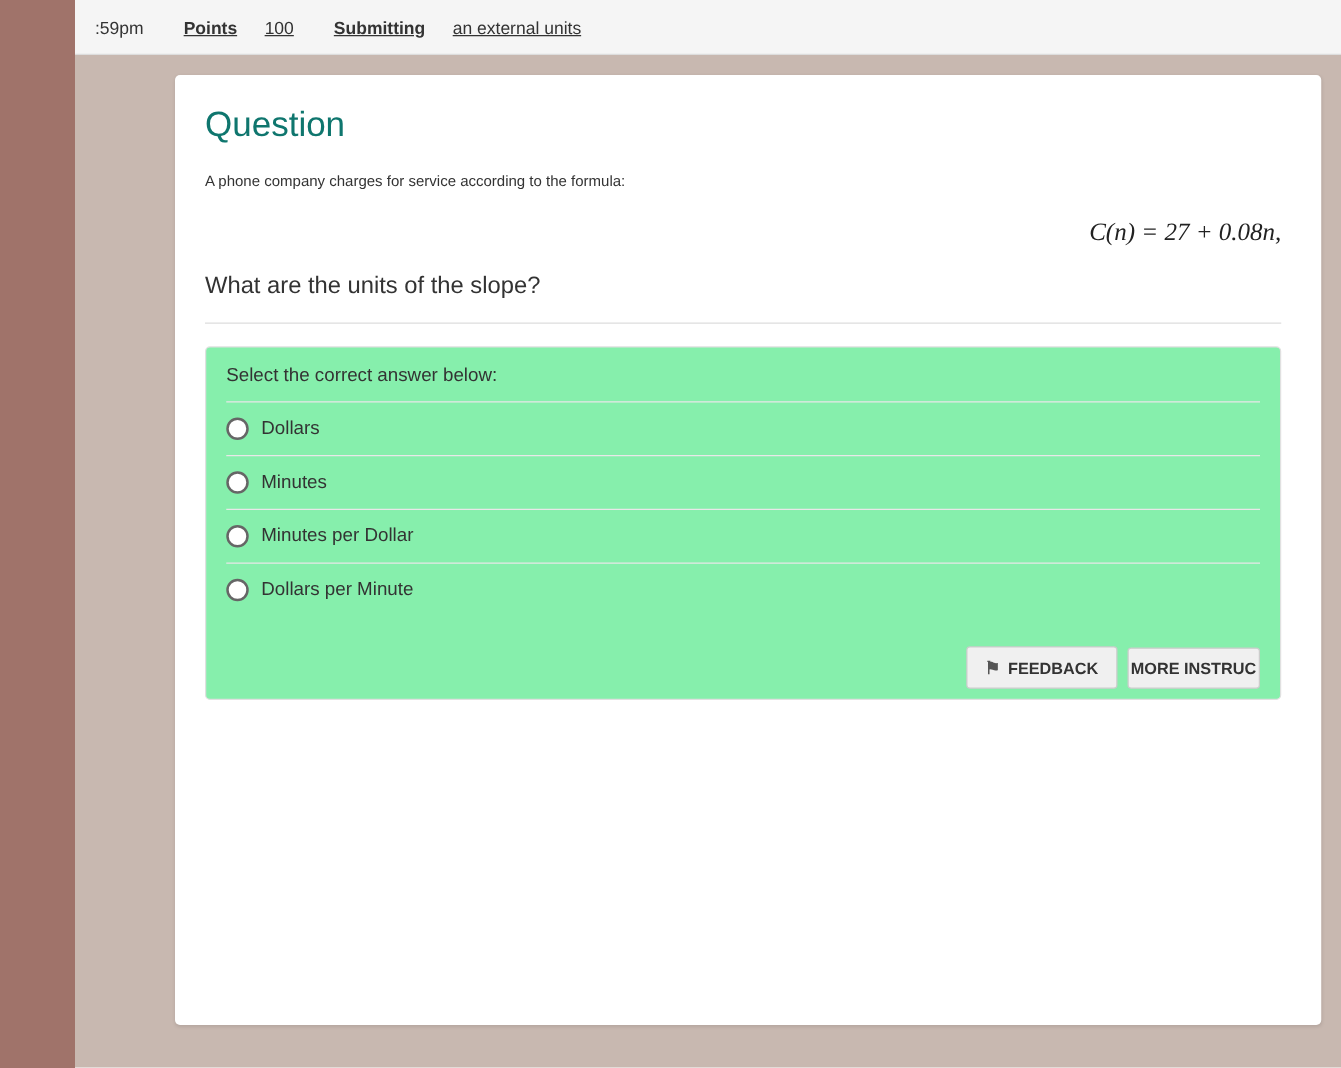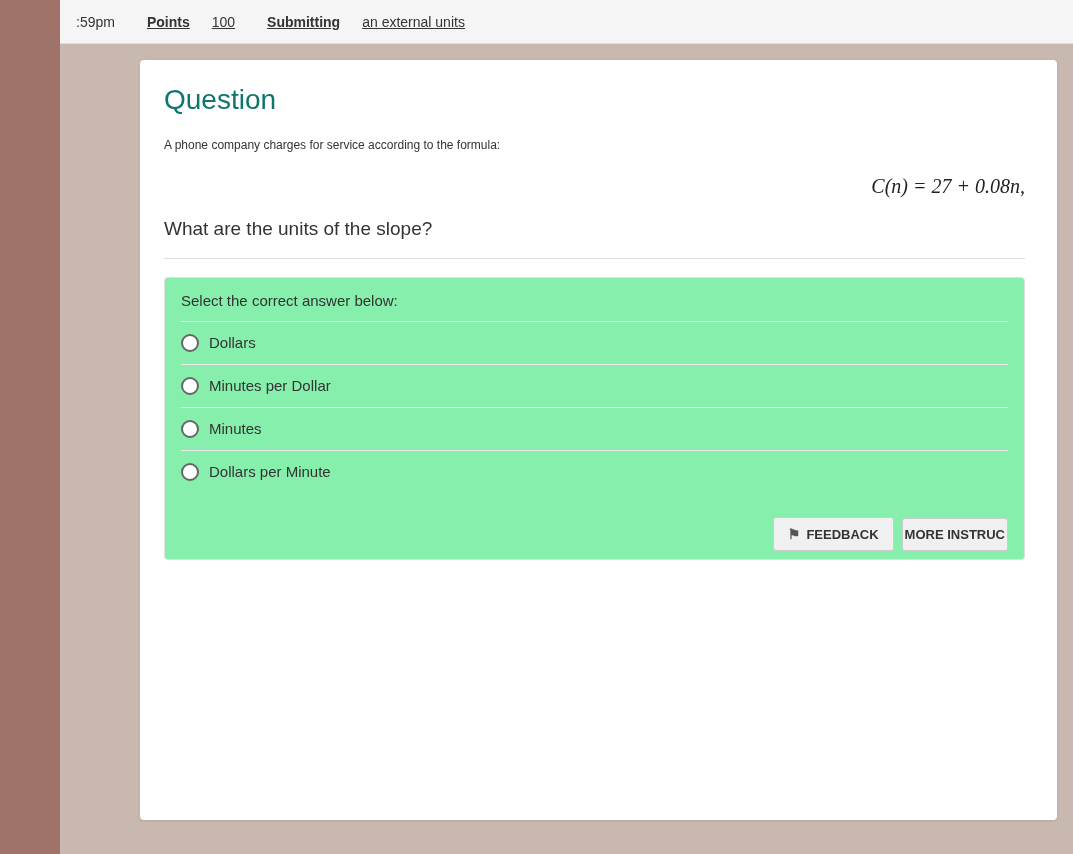--- a/index.html
+++ b/index.html
@@ -220,26 +220,26 @@
     <div class="answer-section">
       <p class="select-label">Select the correct answer below:</p>
 
       <div class="answer-option">
         <span class="radio-circle"></span>
         <span>Dollars</span>
       </div>
 
       <div class="answer-option">
         <span class="radio-circle"></span>
+        <span>Minutes</span>
+      </div>
+
+      <div class="answer-option">
+        <span class="radio-circle"></span>
         <span>Minutes per Dollar</span>
-      </div>
-
-      <div class="answer-option">
-        <span class="radio-circle"></span>
-        <span>Minutes</span>
       </div>
 
       <div class="answer-option">
         <span class="radio-circle"></span>
         <span>Dollars per Minute</span>
       </div>
 
       <div class="bottom-bar">
         <button class="feedback-btn">
           <span class="feedback-icon">⚑</span>

